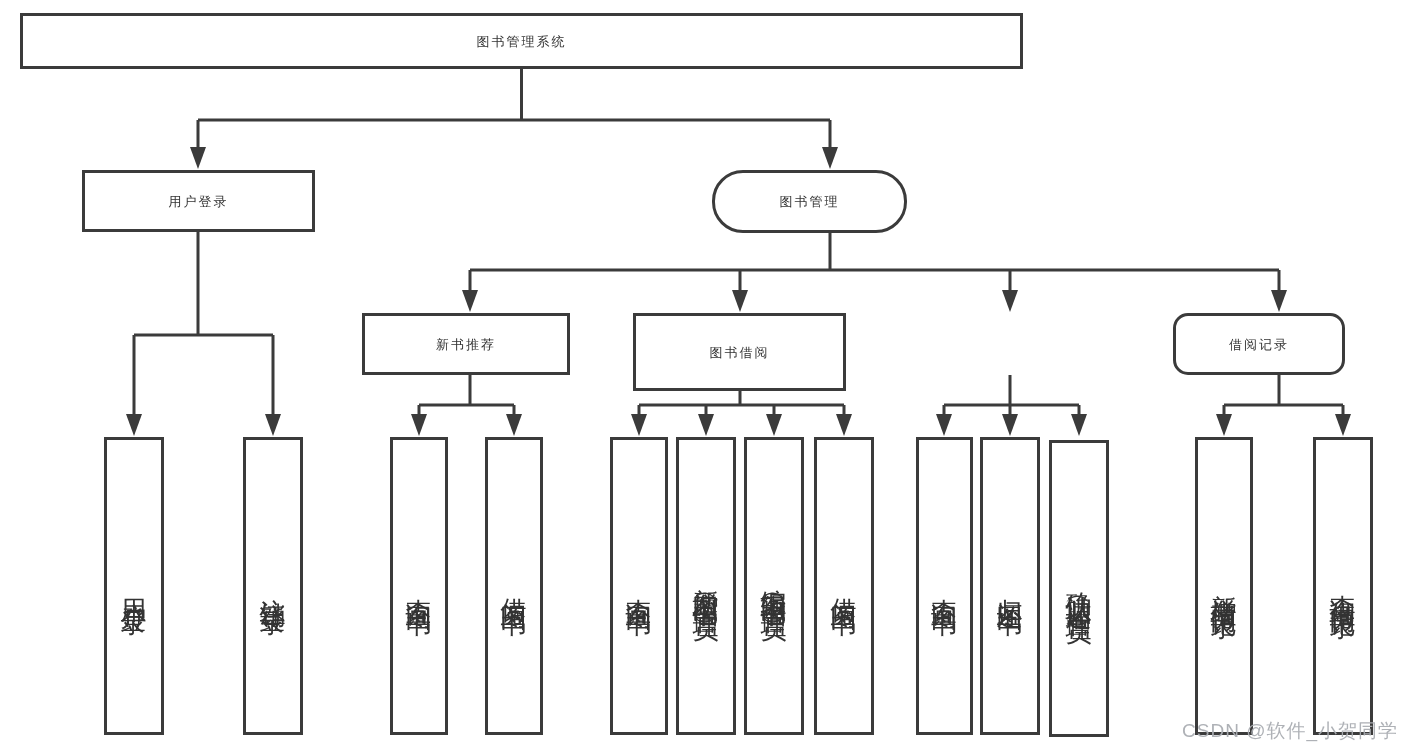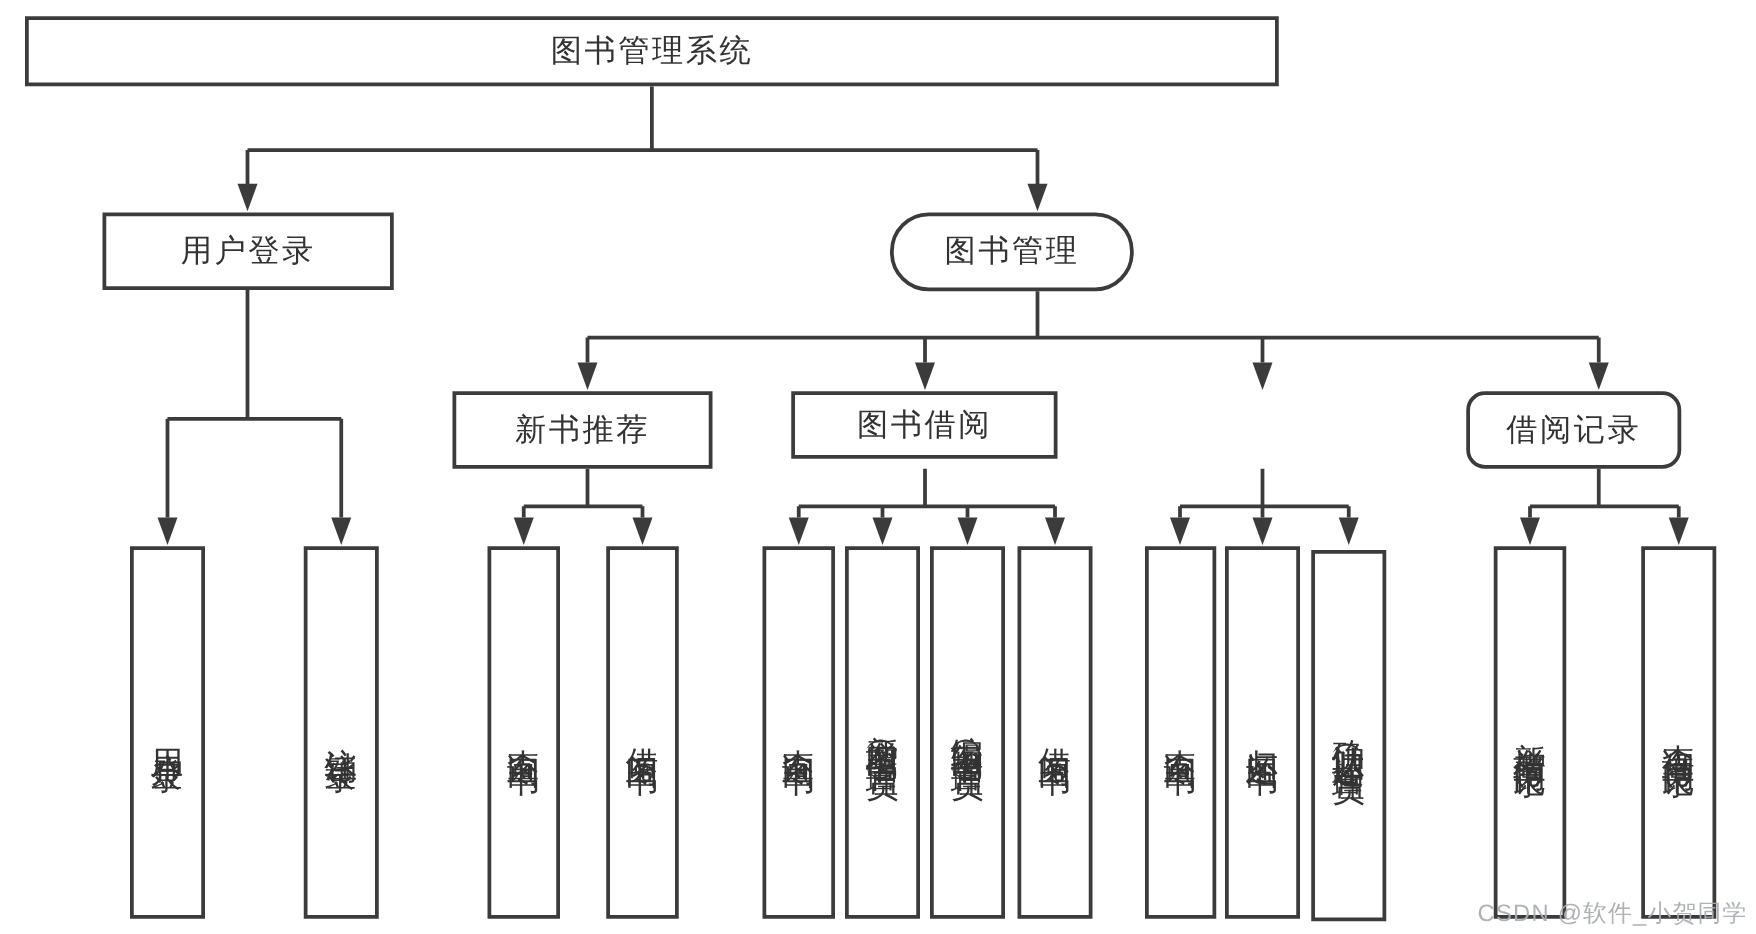--- a/index.html
+++ b/index.html
@@ -14,21 +14,21 @@
     color: #333333;
   }
   .wires { position: absolute; left: 0; top: 0; }
   .box {
     position: absolute;
     background: #ffffff;
     border: 3px solid #3b3b3b;
     display: flex;
     align-items: center;
     justify-content: center;
-    font-size: 25px;
+    font-size: 13px;
     letter-spacing: 2px;
     color: #333333;
     line-height: 1;
     z-index: 2;
   }
   .vbox {
     writing-mode: vertical-rl;
     text-orientation: mixed;
     font-size: 26px;
     letter-spacing: 4px;
@@ -89,21 +89,21 @@
       <polygon points="1343,436 1335,414 1351,414"></polygon>
     </g>
   </svg>
 
   <div class="box" style="left:20px; top:13px; width:1003px; height:56px;">图书管理系统</div>
 
   <div class="box" style="left:82px; top:170px; width:233px; height:62px;">用户登录</div>
   <div class="box" style="left:712px; top:170px; width:195px; height:63px;border-radius:31px;">图书管理</div>
 
   <div class="box" style="left:362px; top:313px; width:208px; height:62px;">新书推荐</div>
-  <div class="box" style="left:633px; top:313px; width:213px; height:54px;">图书借阅</div>
+  <div class="box" style="left:633px; top:313px; width:213px; height:78px;">图书借阅</div>
   <div class="box" style="left:1173px; top:313px; width:172px; height:62px;border-radius:15px;">借阅记录</div>
 
   <div class="box vbox" style="left:104px; top:437px; width:60px; height:298px;">用户登录</div>
   <div class="box vbox" style="left:243px; top:437px; width:60px; height:298px;">注销登录</div>
 
   <div class="box vbox" style="left:390px; top:437px; width:58px; height:298px;">查询图书</div>
   <div class="box vbox" style="left:485px; top:437px; width:58px; height:298px;">借阅图书</div>
 
   <div class="box vbox" style="left:610px; top:437px; width:58px; height:298px;">查询图书</div>
   <div class="box vbox" style="left:676px; top:437px; width:60px; height:298px;">新增图书（管理员）</div>

